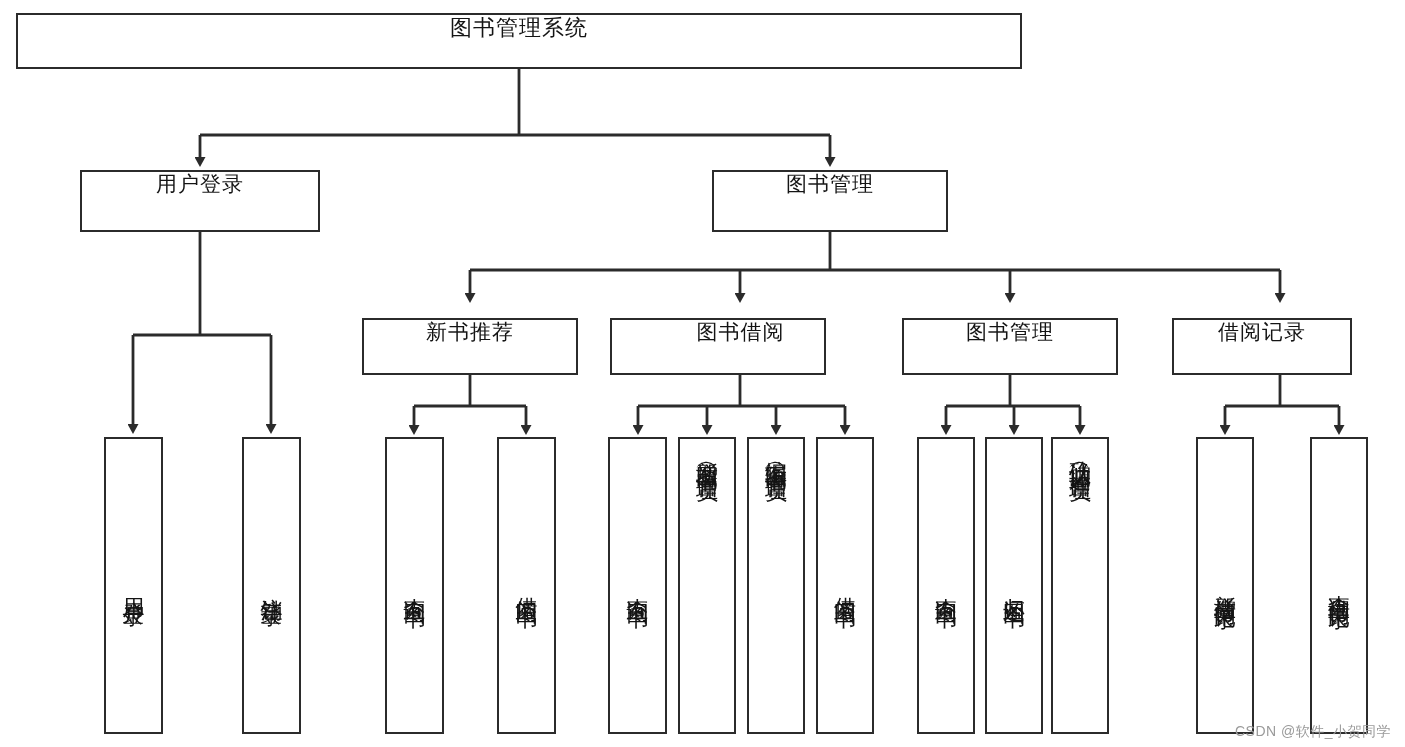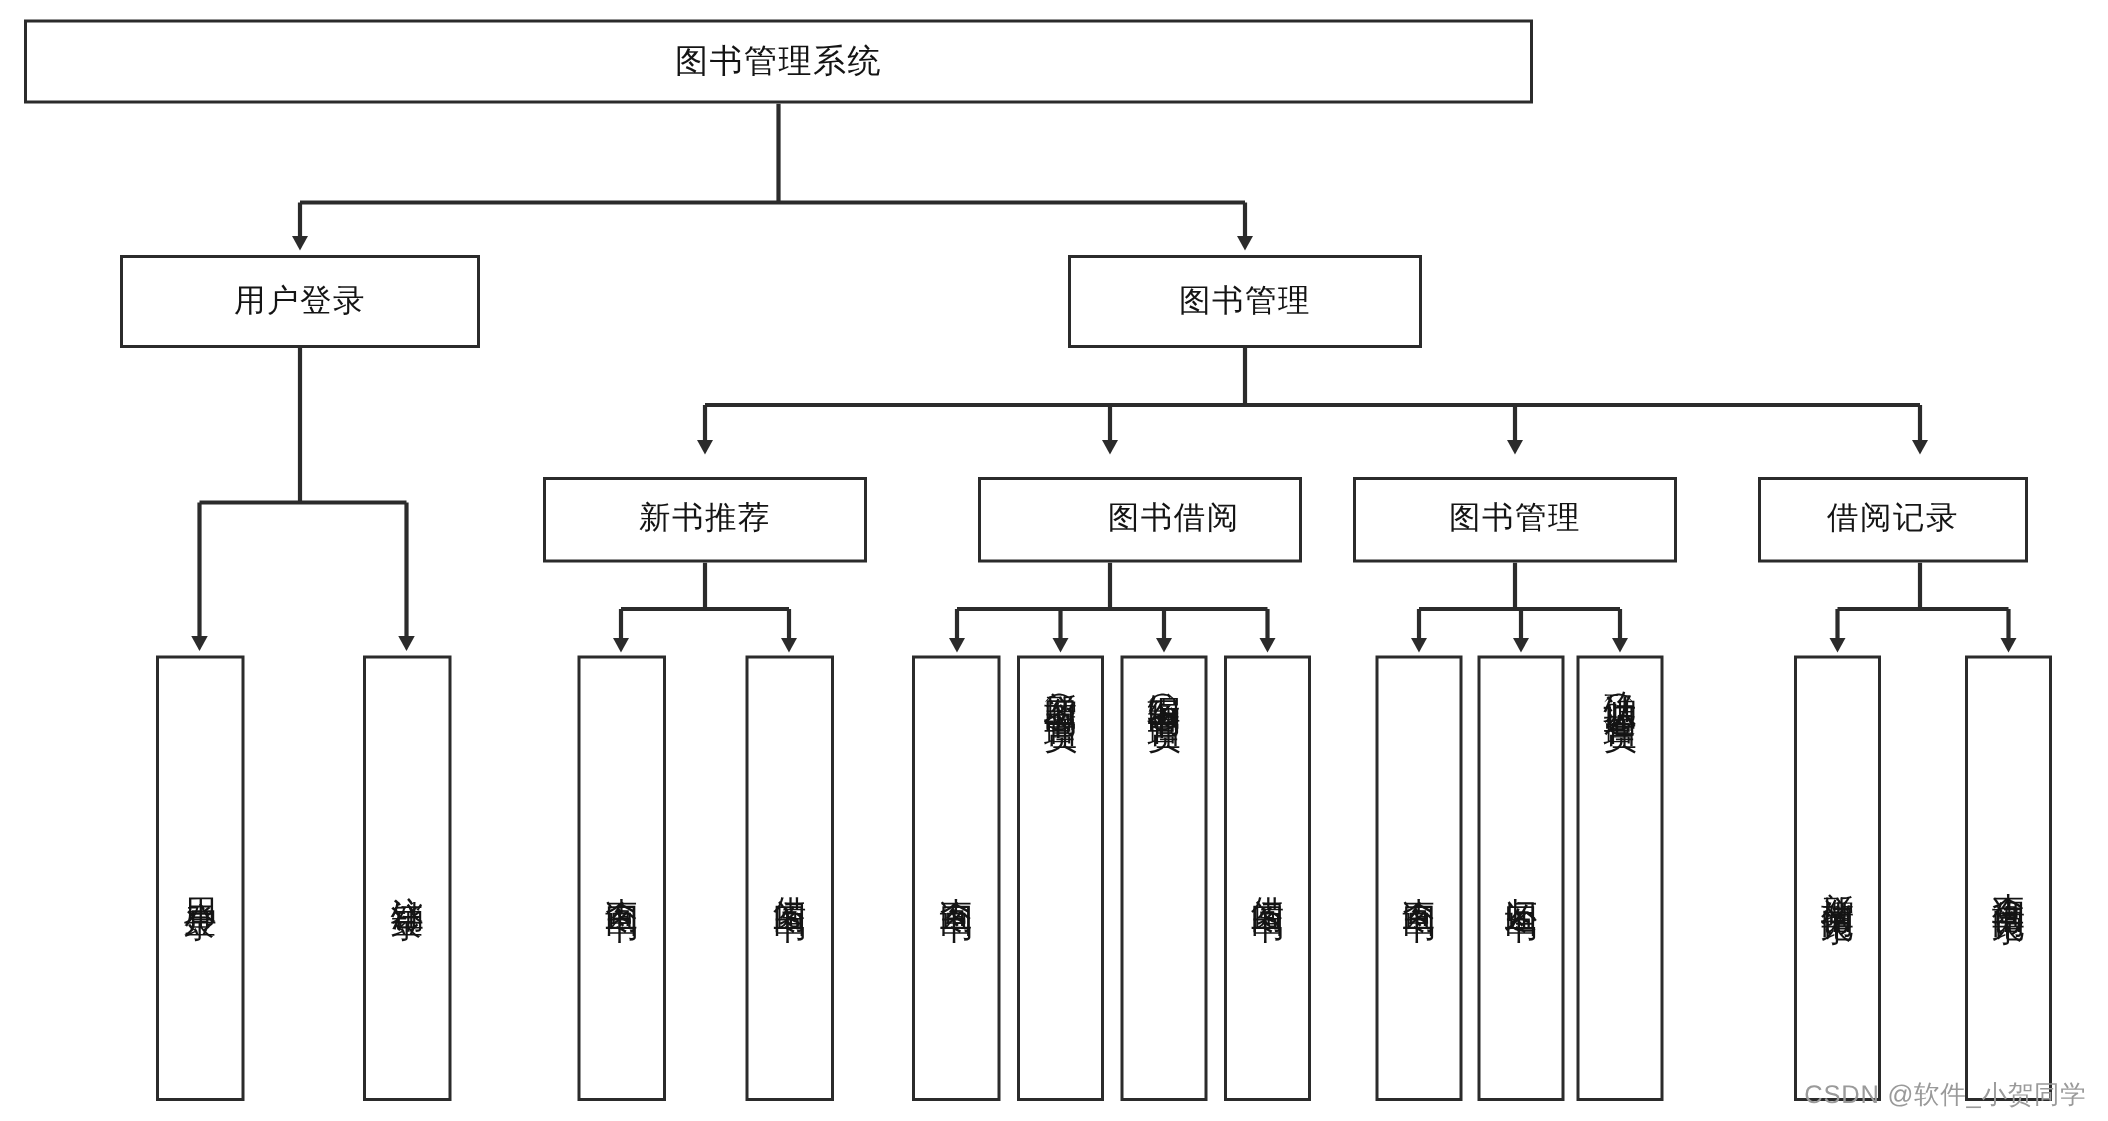--- a/index.html
+++ b/index.html
@@ -11,21 +11,21 @@
   }
   #canvas{position:relative;width:1405px;height:747px;}
   svg#wires{position:absolute;left:0;top:0;width:1405px;height:747px;}
 
   .node{
     position:absolute;
     box-sizing:border-box;
     background:#ffffff;
     border:2.5px solid #2b2b2b;
     display:flex;
-    align-items:center;
+    align-items:flex-start;
     justify-content:center;
     overflow:hidden;
   }
   .node .label{
     font-size:21px;
     line-height:1.15;
     letter-spacing:1px;
     color:#141414;
     white-space:nowrap;
     text-align:center;
@@ -47,21 +47,21 @@
     line-height:1;
     white-space:nowrap;
   }
   .node.vertical.mid{align-items:center;}
   .node.vertical.topal{align-items:flex-start;padding-top:4px;}
 
   #watermark{
     position:absolute;
     right:14px;
     bottom:6px;
-    font-size:17px;
+    font-size:14px;
     color:#9a9a9a;
     letter-spacing:0.5px;
     white-space:nowrap;
     pointer-events:none;
   }
 </style>
 </head>
 <body>
 
 <div id="canvas">
@@ -123,21 +123,21 @@
   <div class="node" style="left:80px;top:170px;width:240px;height:62px;">
     <span class="label">用户登录</span>
   </div>
   <div class="node" style="left:362px;top:318px;width:216px;height:57px;">
     <span class="label">新书推荐</span>
   </div>
 
   <div class="node" style="left:712px;top:170px;width:236px;height:62px;">
     <span class="label">图书管理</span>
   </div>
-  <div class="node" style="left:652px;top:318px;width:216px;height:57px;padding-left:45px;">
+  <div class="node" style="left:610px;top:318px;width:216px;height:57px;padding-left:45px;">
     <span class="label">图书借阅</span>
   </div>
   <div class="node" style="left:902px;top:318px;width:216px;height:57px;">
     <span class="label">图书管理</span>
   </div>
   <div class="node" style="left:1172px;top:318px;width:180px;height:57px;">
     <span class="label">借阅记录</span>
   </div>
 
   <div class="node vertical mid" style="left:104px;top:437px;width:59px;height:297px;">

